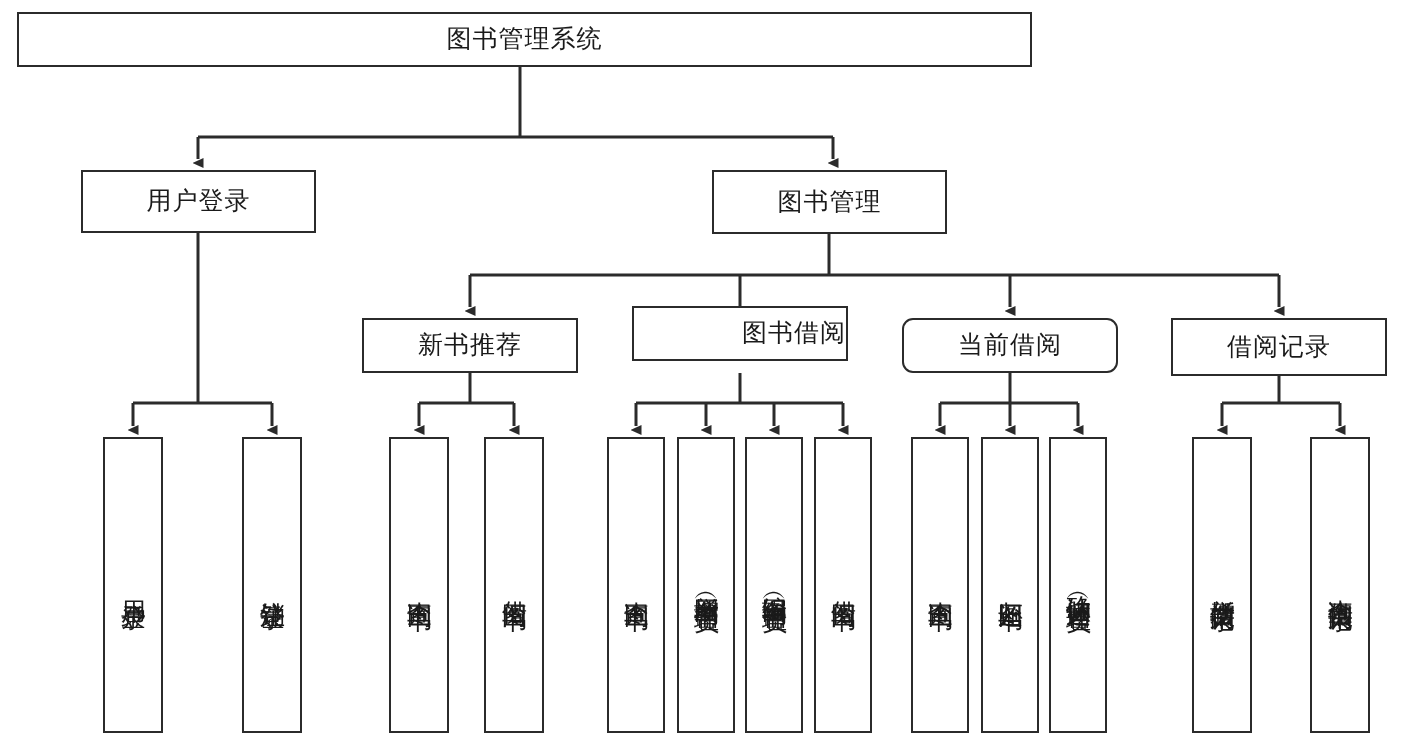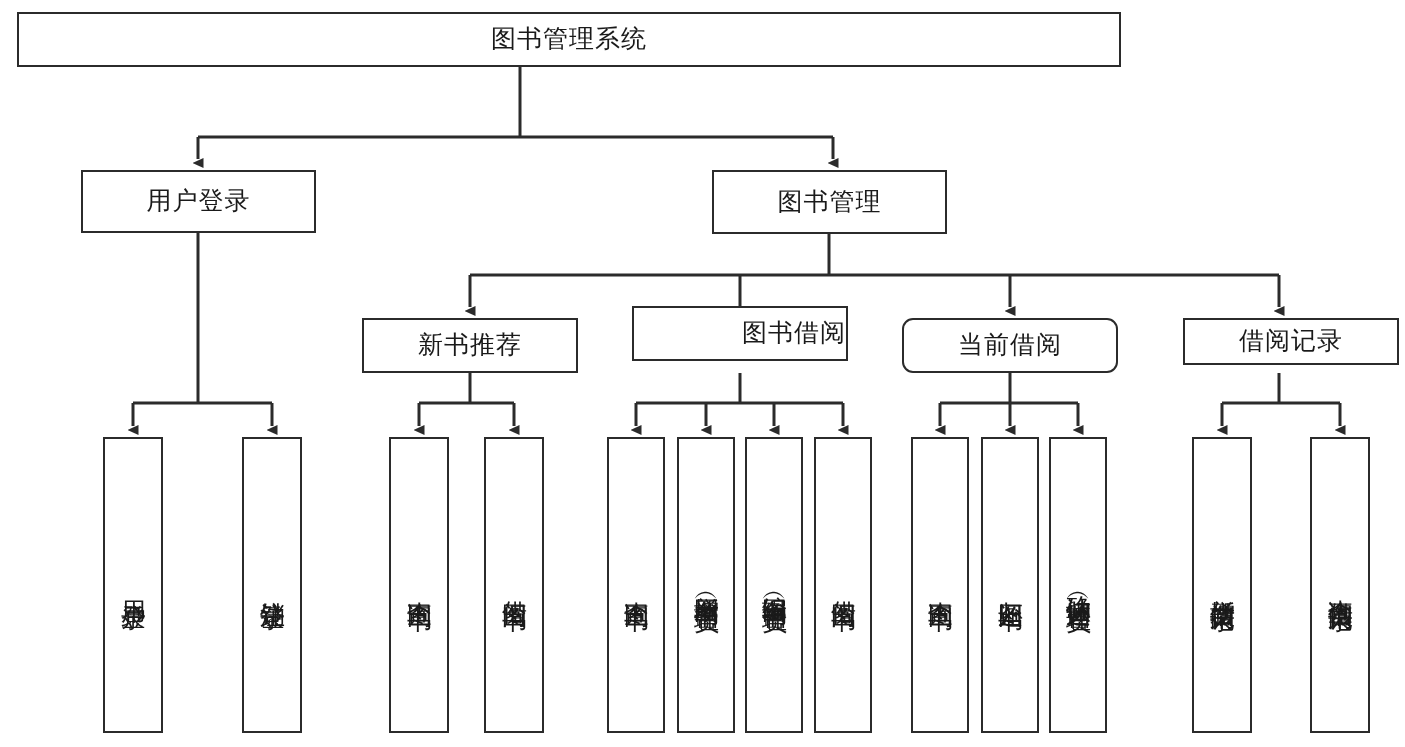--- a/index.html
+++ b/index.html
@@ -115,41 +115,41 @@
       <path d="M1010,403 L1010,426" marker-end="url(#arrow)"></path>
       <path d="M1078,403 L1078,426" marker-end="url(#arrow)"></path>
 
       <path d="M1279,373 L1279,403"></path>
       <path d="M1222,403 L1340,403"></path>
       <path d="M1222,403 L1222,426" marker-end="url(#arrow)"></path>
       <path d="M1340,403 L1340,426" marker-end="url(#arrow)"></path>
     </g>
   </svg>
 
-  <div class="node horiz" style="left:17px; top:12px; width:1104px; height:55px;">
+  <div class="node horiz" style="left:17px; top:12px; width:1015px; height:55px;">
     <span class="label">图书管理系统</span>
   </div>
 
   <div class="node horiz" style="left:81px; top:170px; width:235px; height:63px;">
     <span class="label">用户登录</span>
   </div>
   <div class="node horiz" style="left:712px; top:170px; width:235px; height:64px;">
     <span class="label">图书管理</span>
   </div>
 
   <div class="node horiz" style="left:362px; top:318px; width:216px; height:55px;">
     <span class="label">新书推荐</span>
   </div>
   <div class="node horiz" style="left:632px; top:306px; width:216px; height:55px;justify-content:flex-end;">
     <span class="label">图书借阅</span>
   </div>
   <div class="node horiz" style="left:902px; top:318px; width:216px; height:55px;border-radius:11px;">
     <span class="label">当前借阅</span>
   </div>
-  <div class="node horiz" style="left:1171px; top:318px; width:216px; height:47px;margin-left:12px;">
+  <div class="node horiz" style="left:1171px; top:318px; width:216px; height:58px;">
     <span class="label">借阅记录</span>
   </div>
 
   <div class="node vert" style="left:103px; top:437px; width:60px; height:296px;">
     <span class="label">用户登录</span>
   </div>
   <div class="node vert" style="left:242px; top:437px; width:60px; height:296px;">
     <span class="label">注销登录</span>
   </div>
 

